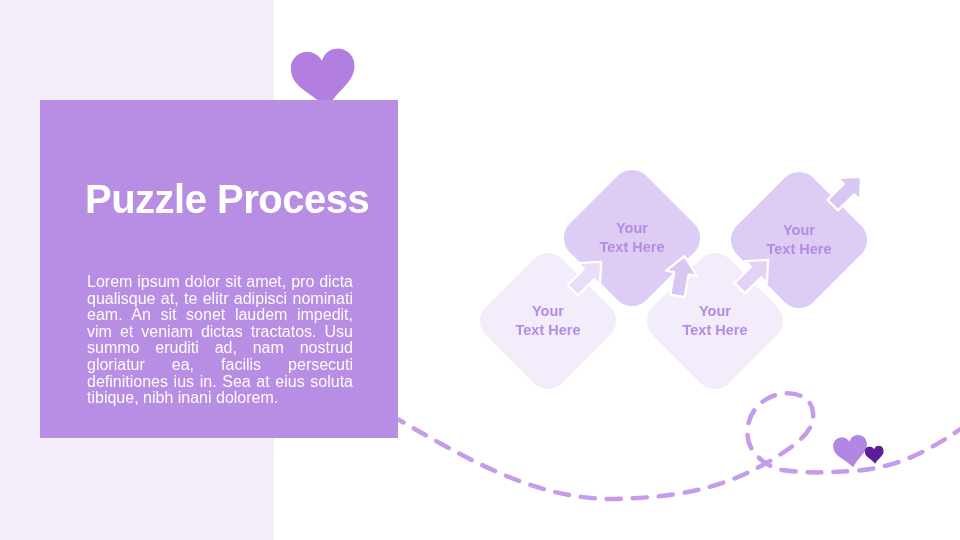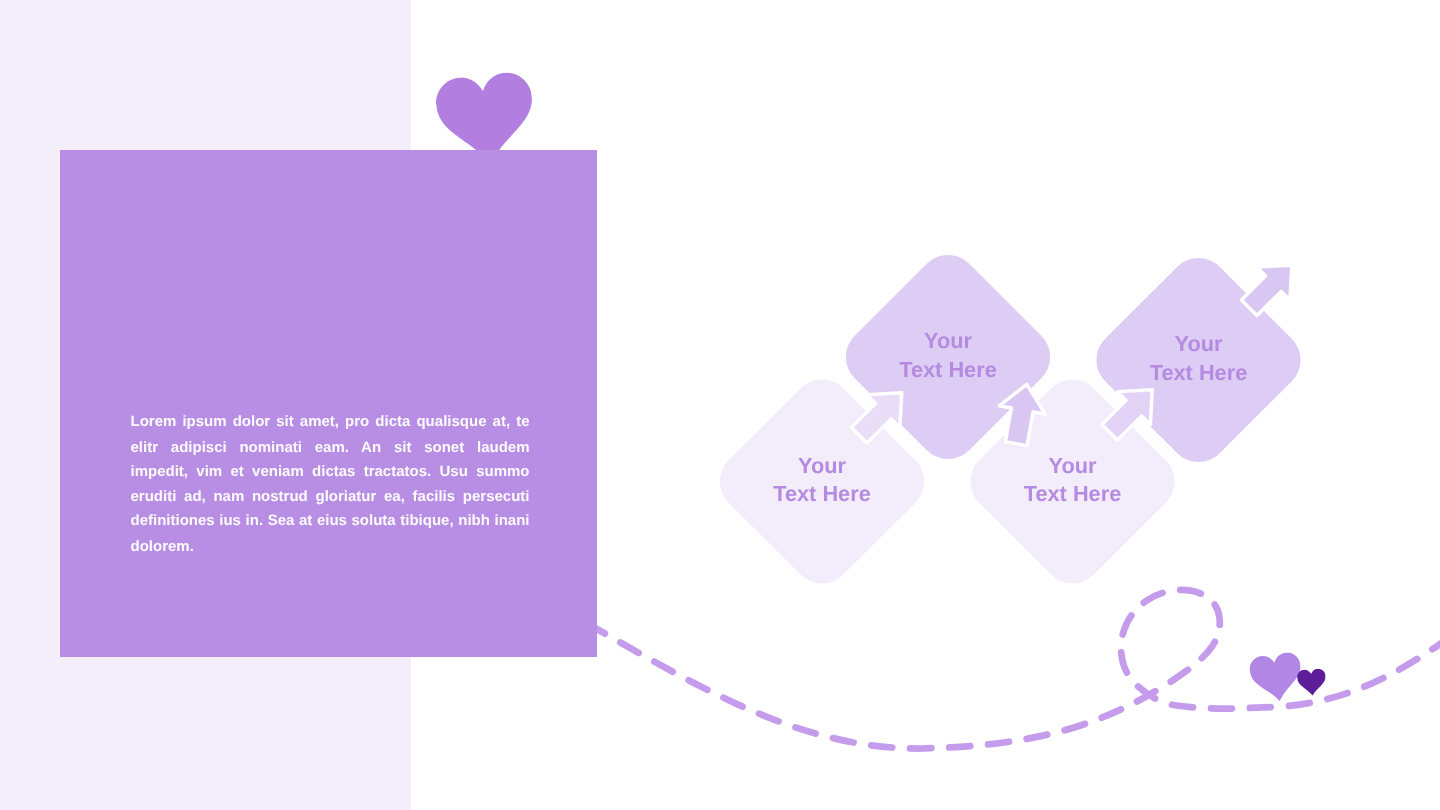--- a/index.html
+++ b/index.html
@@ -17,23 +17,22 @@
     position:absolute;left:40px;top:100px;width:358px;height:338px;
     background:#b78ee3;
   }
   .title-card h1{
     position:absolute;left:45px;top:76px;margin:0;width:300px;
     color:#ffffff;font-size:40px;line-height:46px;font-weight:bold;
     letter-spacing:-0.5px;
   }
   .title-card p{
     position:absolute;left:47px;top:174px;margin:0;width:266px;
-    color:rgba(255,255,255,0.97);font-size:10px;line-height:16.6px;
+    color:rgba(255,255,255,0.97);font-size:16px;line-height:16.6px;
     text-align:justify;
-    font-weight:bold;
   }
   .diamond{
     position:absolute;width:108px;height:108px;border-radius:20px;
     transform:rotate(45deg);
   }
   .diamond.light{background:#f3ecfb;}
   .diamond.medium{background:#ddccf4;}
   .diamond-label{
     position:absolute;inset:0;display:flex;flex-direction:column;
     align-items:center;justify-content:center;transform:rotate(-45deg);
@@ -60,20 +59,21 @@
              C 763 462, 770 467, 782 470
              C 810 474, 830 472, 855 471
              C 900 467, 930 450, 965 426" stroke="#c59ceb" stroke-width="4.5" stroke-dasharray="14 12" stroke-linecap="round"></path>
   </svg>
 
   <svg class="heart" style="left:292px;top:50px;transform:rotate(-6deg);" width="64" height="60" viewBox="0 0 32 30">
     <path d="M16 5.3 C14.6 2.2 11.8 0 8.4 0 C3.8 0 0 3.8 0 8.4 C0 17.8 9.5 20.3 16 29.6 C22.1 20.3 32 17.5 32 8.4 C32 3.8 28.2 0 23.6 0 C20.2 0 17.3 2.2 16 5.3 Z" fill="#b27ee0"></path>
   </svg>
 
   <div class="title-card">
+    <h1>Puzzle Process</h1>
     <p>Lorem ipsum dolor sit amet, pro dicta qualisque at, te elitr adipisci nominati eam. An sit sonet laudem impedit, vim et veniam dictas tractatos. Usu summo eruditi ad, nam nostrud gloriatur ea, facilis persecuti definitiones ius in. Sea at eius soluta tibique, nibh inani dolorem.</p>
   </div>
 
   <div class="diamond light" style="left:494px;top:267px;">
     <div class="diamond-label">
       <span>Your</span>
       <span>Text Here</span>
     </div>
   </div>
 

